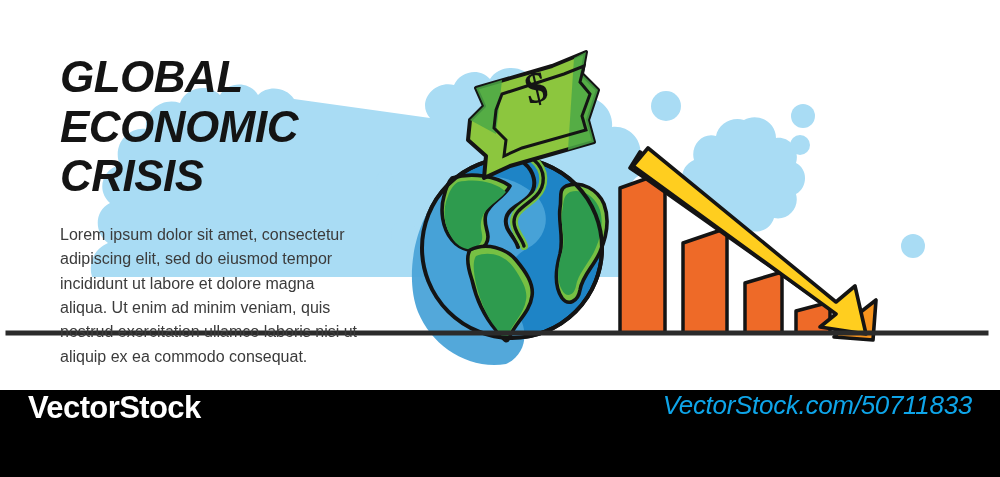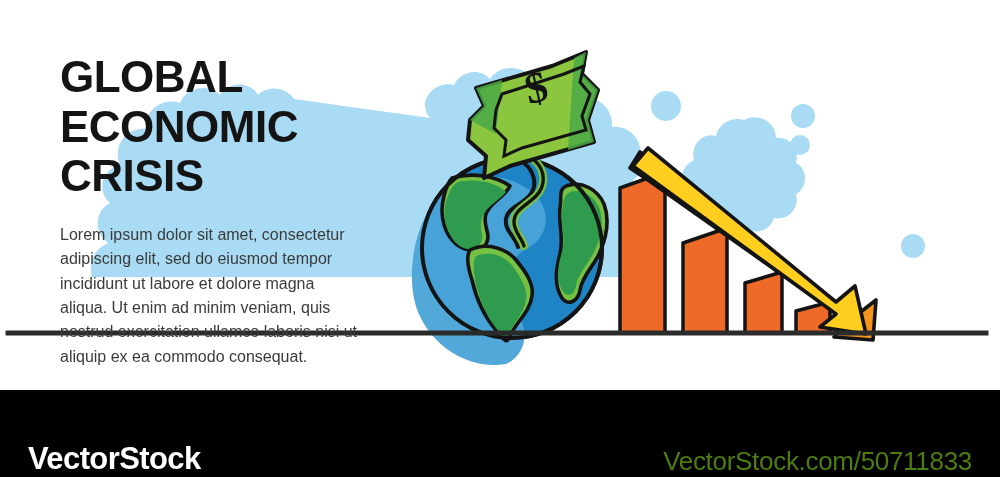--- a/index.html
+++ b/index.html
@@ -42,56 +42,58 @@
   #headline {
     font-family: "Liberation Sans", sans-serif;
     font-weight: bold;
     font-size: 44px;
     line-height: 1.13;
     letter-spacing: -0.5px;
     color: #141414;
     margin: 0;
     text-transform: uppercase;
     white-space: pre-line;
+    font-style: italic;
   }
   #body-copy {
     margin: 22px 0 0 0;
     font-family: "Liberation Sans", sans-serif;
     font-size: 16px;
     line-height: 1.52;
     color: #3b3b3b;
     width: 300px;
   }
 
   
   #footer {
     position: absolute;
     left: 0;
     top: 390px;
     width: 1000px;
     height: 87px;
     background: #000000;
     display: flex;
-    align-items: flex-end;
+    align-items: flex-start;
     justify-content: space-between;
     box-sizing: border-box;
     padding: 0 28px;
   }
   #brand-wordmark {
     color: #ffffff;
     font-family: "Liberation Sans", sans-serif;
     font-weight: bold;
     font-size: 31px;
     letter-spacing: -0.6px;
   }
   #brand-url {
-    color: #4d7c0f;
+    color: #0ea5e9;
     font-family: "Liberation Sans", sans-serif;
     font-size: 26px;
     letter-spacing: -0.3px;
+    font-style: italic;
   }
 </style>
 </head>
 <body>
 
 <div id="page">
 
   <div id="artwork">
     <svg viewBox="0 0 1000 390" xmlns="http://www.w3.org/2000/svg">
 

